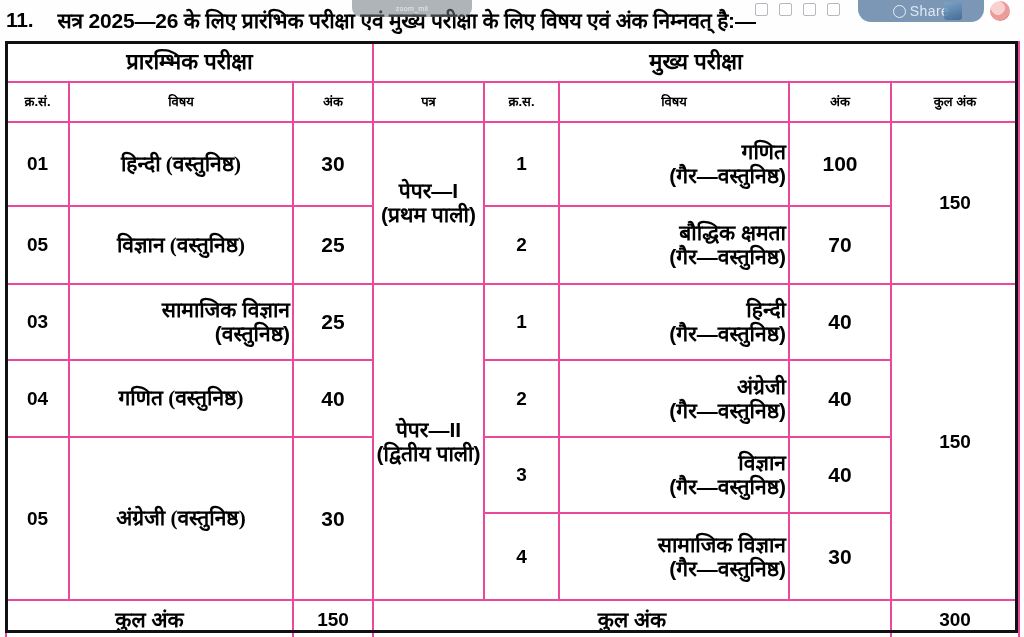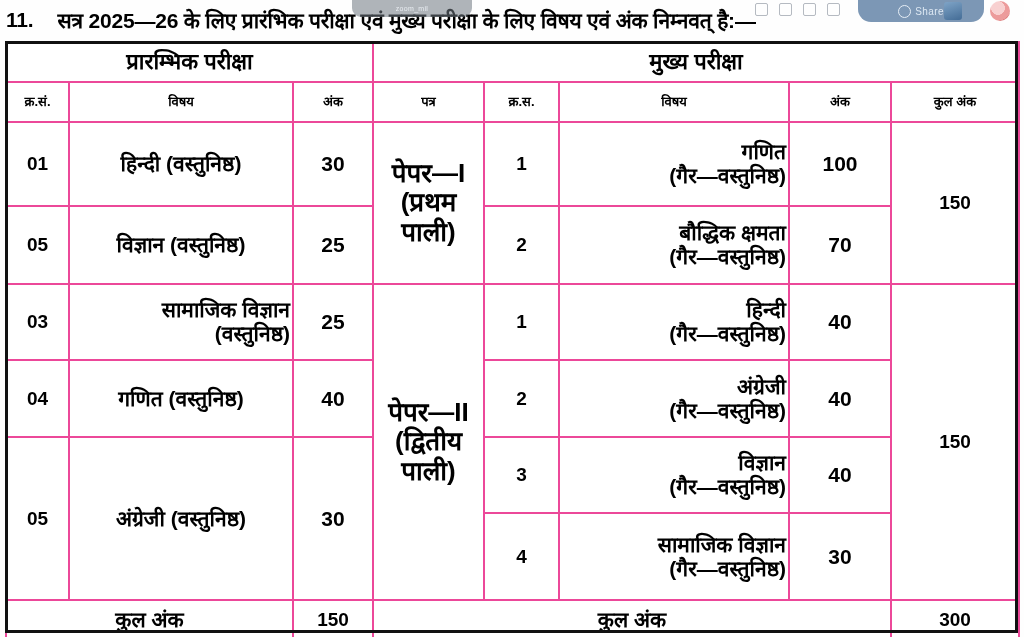--- a/index.html
+++ b/index.html
@@ -74,21 +74,21 @@
     gap: 4px;
     pointer-events: none;
   }
   .share-pill .glyph {
     width: 11px; height: 11px;
     border-radius: 50%;
     border: 1.4px solid #e6eef6;
     display: inline-block;
   }
   .share-pill .lbl {
-    font-size: 10px;
+    font-size: 14px;
     color: #dde8f3;
     letter-spacing: .4px;
   }
   .icon-blob {
     position: absolute;
     top: 1px;
     right: 14px;
     width: 20px;
     height: 20px;
     border-radius: 50%;
@@ -145,27 +145,27 @@
     border: 3px solid #111;
     box-sizing: border-box;
     pointer-events: none;
   }
 
   .sec-head  { font-size: 22px; height: 36px; }
   .col-head  { font-size: 13px; height: 36px; }
   .sno       { font-size: 19px; }
   .subj      { font-size: 21px; }
   .marks     { font-size: 21px; }
-  .paper     { font-size: 26px; line-height: 1.30; }
+  .paper     { font-size: 21px; line-height: 1.30; }
   .total-lbl { font-size: 21px; text-align: right; padding-right: 16px; }
   .total-val { font-size: 19px; }
   .grand     { font-size: 19px; }
 
   .subj .line2 { display: block; text-align: right; }
-  .nowrapline  { white-space: nowrap; }
+  .nowrapline  { white-space: nowrap; font-family: Liberation Serif, serif; }
 </style>
 </head>
 <body>
 
 <div id="page">
 
   <div class="heading">
     <span class="num">11.</span>
     <span>सत्र 2025—26 के लिए प्रारंभिक परीक्षा एवं मुख्य परीक्षा के लिए विषय एवं अंक निम्नवत् है:—</span>
   </div>

